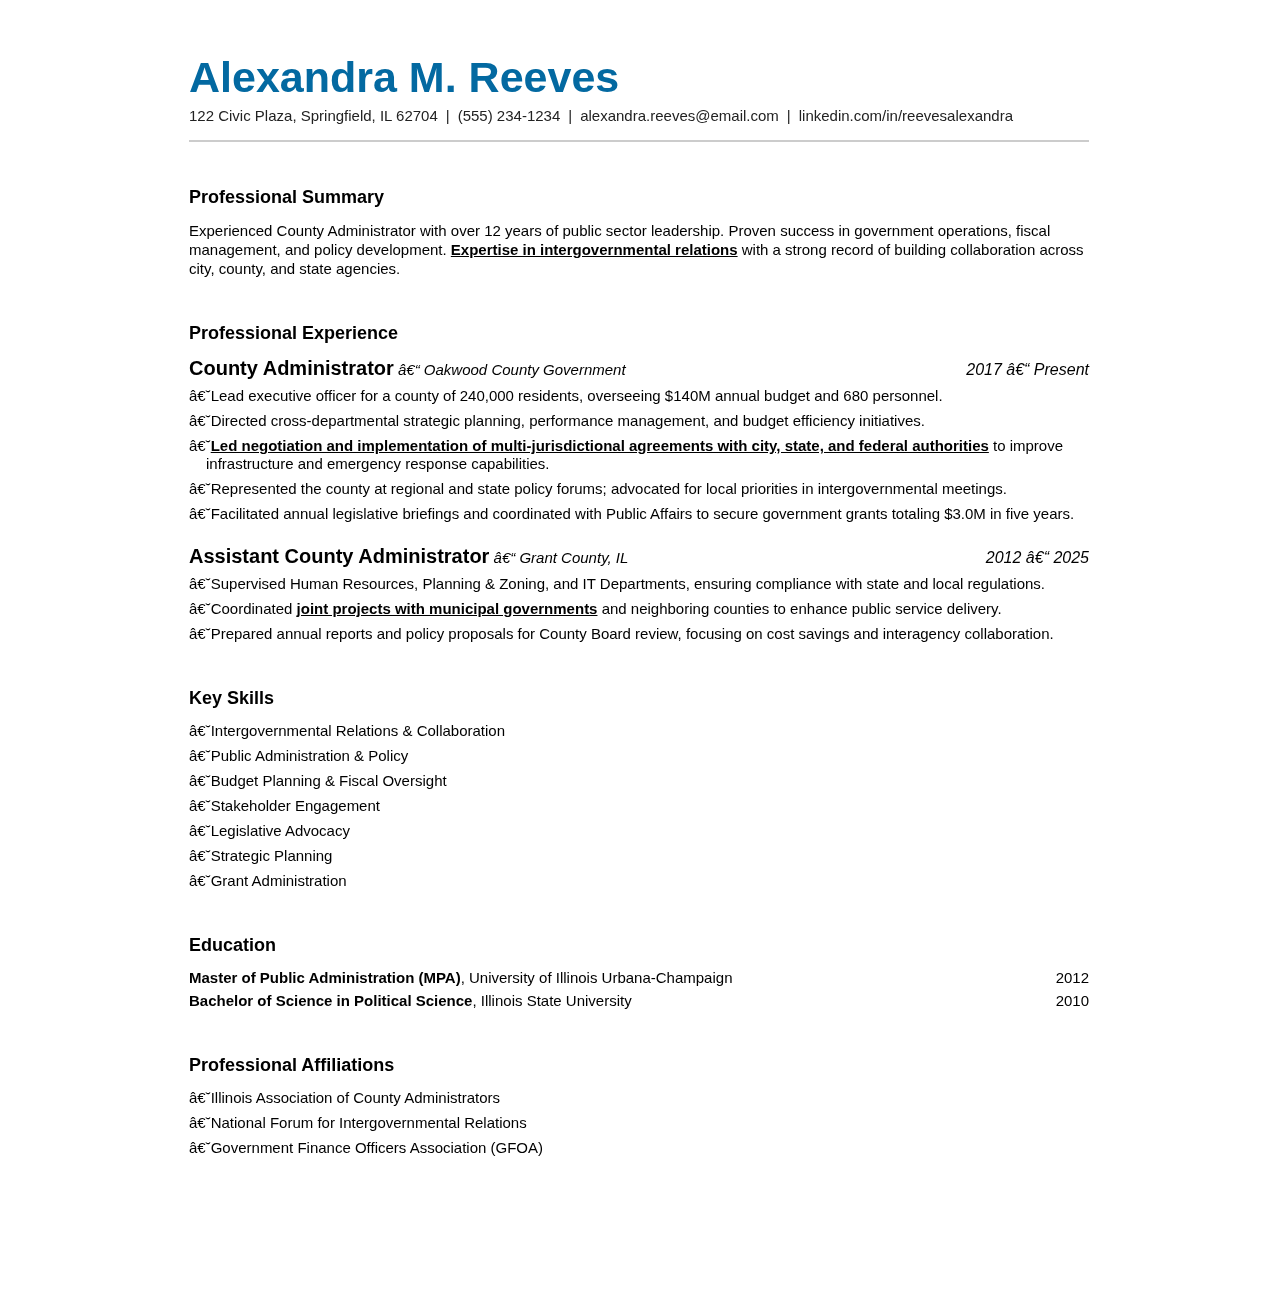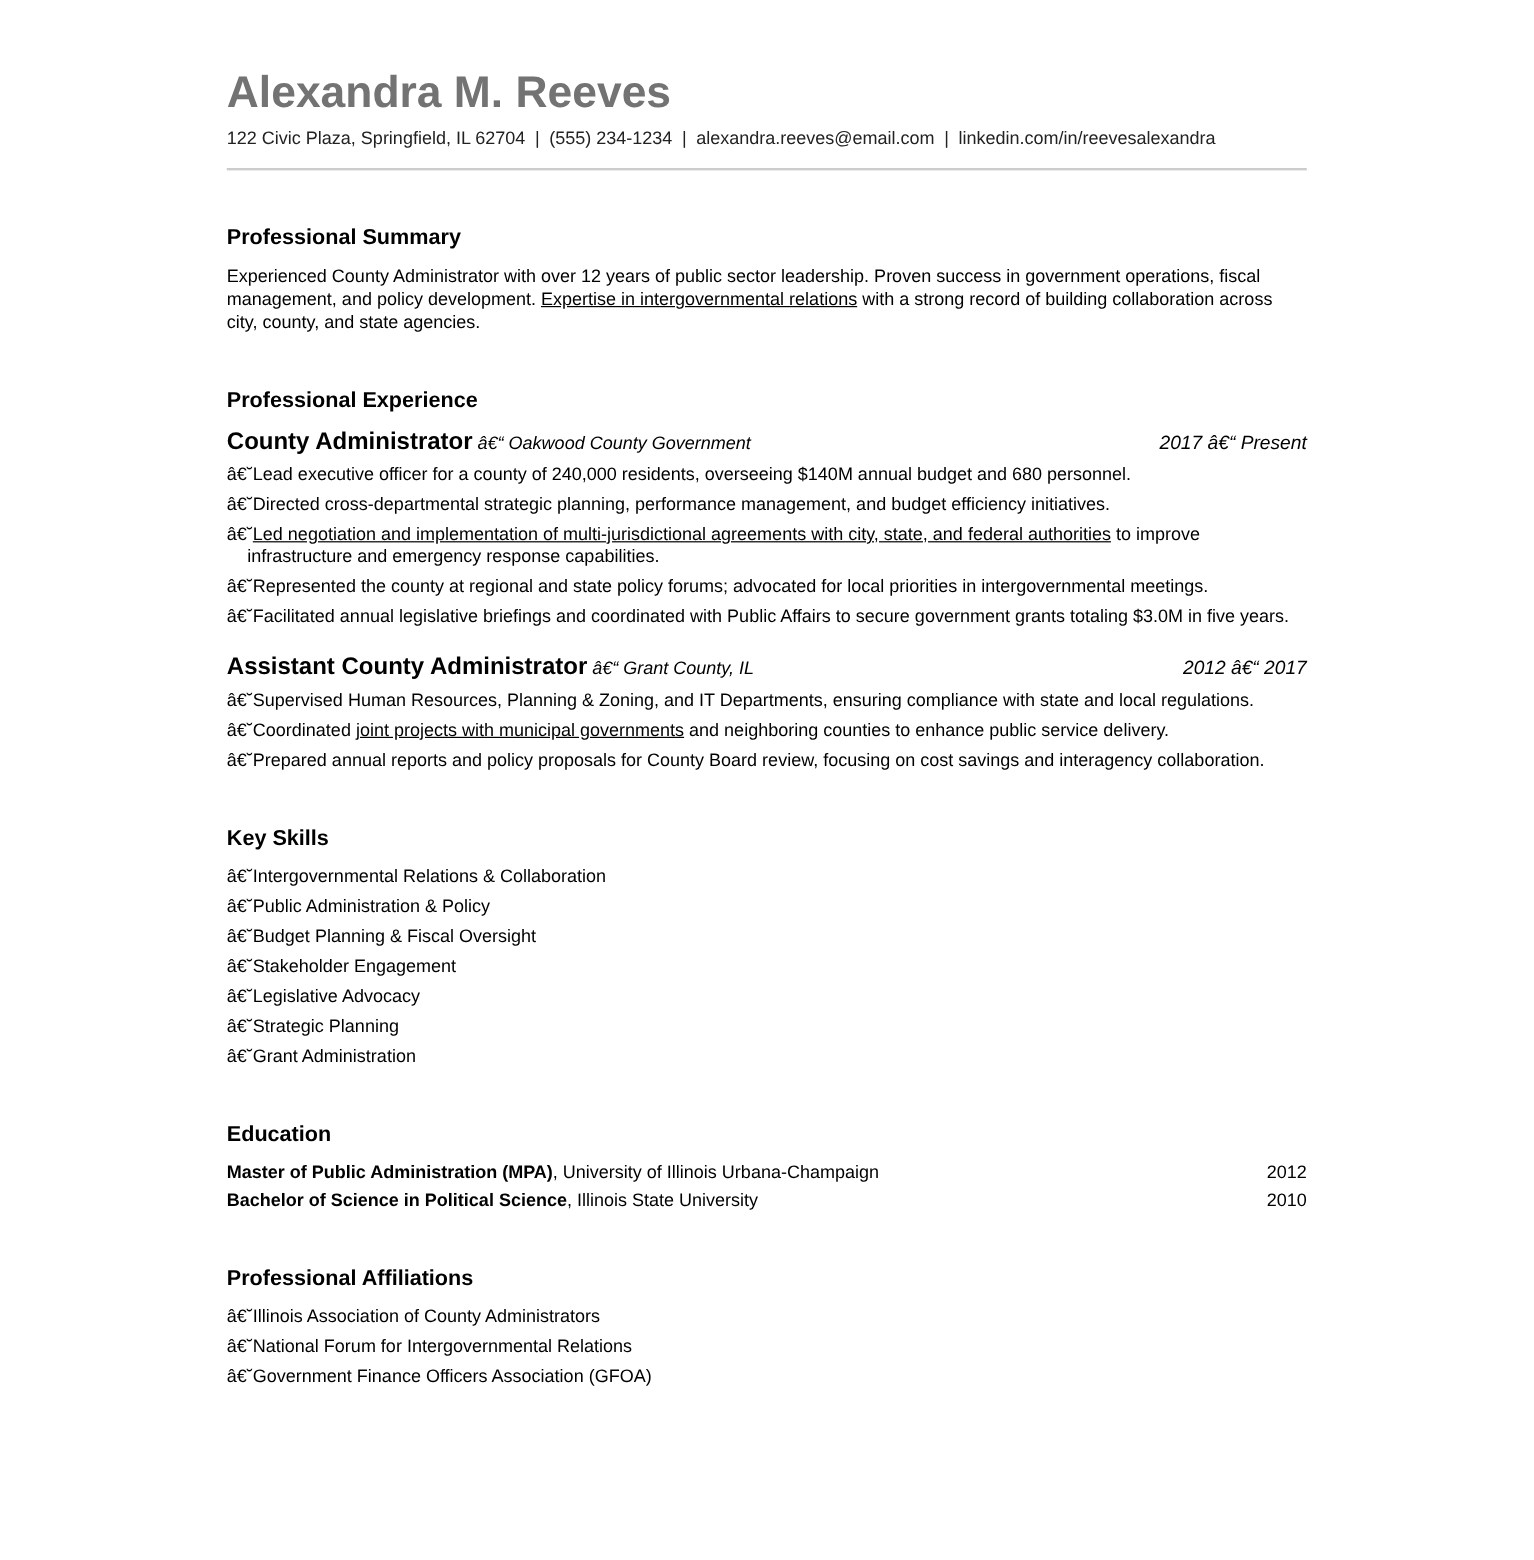--- a/index.html
+++ b/index.html
@@ -13,25 +13,25 @@
     font-family: "Liberation Sans", sans-serif;
     color: #000000;
     overflow: hidden;
   }
   .page {
     width: 900px;
     margin-left: 189px;
     padding-top: 58px;
   }
   h1 {
-    font-size: 37px;
+    font-size: 43px;
     line-height: 38px;
     font-weight: bold;
     margin: 0 0 10px 0;
-    color: #737373;
+    color: #0369a1;
   }
   .contact {
     font-size: 15px;
     line-height: 19px;
     color: #222222;
     margin: 0 0 15px 0;
   }
   .contact .sep {
     margin: 0 8px;
     color: #222222;
@@ -48,21 +48,21 @@
     font-weight: bold;
     margin: 44px 0 13px 0;
     color: #000000;
   }
   p.body {
     font-size: 15px;
     line-height: 19px;
     margin: 0;
   }
   .hl {
-    font-weight: normal;
+    font-weight: bold;
     text-decoration: underline;
   }
   .job {
     margin: 0 0 22px 0;
   }
   .job-head {
     display: flex;
     justify-content: space-between;
     align-items: baseline;
     margin: 0 0 7px 0;
@@ -137,21 +137,21 @@
       <p class="bullet"><span>â€˘</span><span>Lead executive officer for a county of 240,000 residents, overseeing $140M annual budget and 680 personnel.</span><span class="hl"></span><span></span></p>
       <p class="bullet"><span>â€˘</span><span>Directed cross-departmental strategic planning, performance management, and budget efficiency initiatives.</span><span class="hl"></span><span></span></p>
       <p class="bullet"><span>â€˘</span><span></span><span class="hl">Led negotiation and implementation of multi-jurisdictional agreements with city, state, and federal authorities</span><span> to improve infrastructure and emergency response capabilities.</span></p>
       <p class="bullet"><span>â€˘</span><span>Represented the county at regional and state policy forums; advocated for local priorities in intergovernmental meetings.</span><span class="hl"></span><span></span></p>
       <p class="bullet"><span>â€˘</span><span>Facilitated annual legislative briefings and coordinated with Public Affairs to secure government grants totaling $3.0M in five years.</span><span class="hl"></span><span></span></p>
     </div>
 
     <div class="job">
       <div class="job-head">
         <p class="job-title-line"><strong>Assistant County Administrator</strong><em> â€“ Grant County, IL</em></p>
-        <span class="dates">2012 â€“ 2017</span>
+        <span class="dates">2012 â€“ 2025</span>
       </div>
       <p class="bullet"><span>â€˘</span><span>Supervised Human Resources, Planning &amp; Zoning, and IT Departments, ensuring compliance with state and local regulations.</span><span class="hl"></span><span></span></p>
       <p class="bullet"><span>â€˘</span><span>Coordinated </span><span class="hl">joint projects with municipal governments</span><span> and neighboring counties to enhance public service delivery.</span></p>
       <p class="bullet"><span>â€˘</span><span>Prepared annual reports and policy proposals for County Board review, focusing on cost savings and interagency collaboration.</span><span class="hl"></span><span></span></p>
     </div>
   </section>
 
   <section>
     <h2>Key Skills</h2>
     <p class="bullet"><span>â€˘</span><span>Intergovernmental Relations &amp; Collaboration</span></p>

